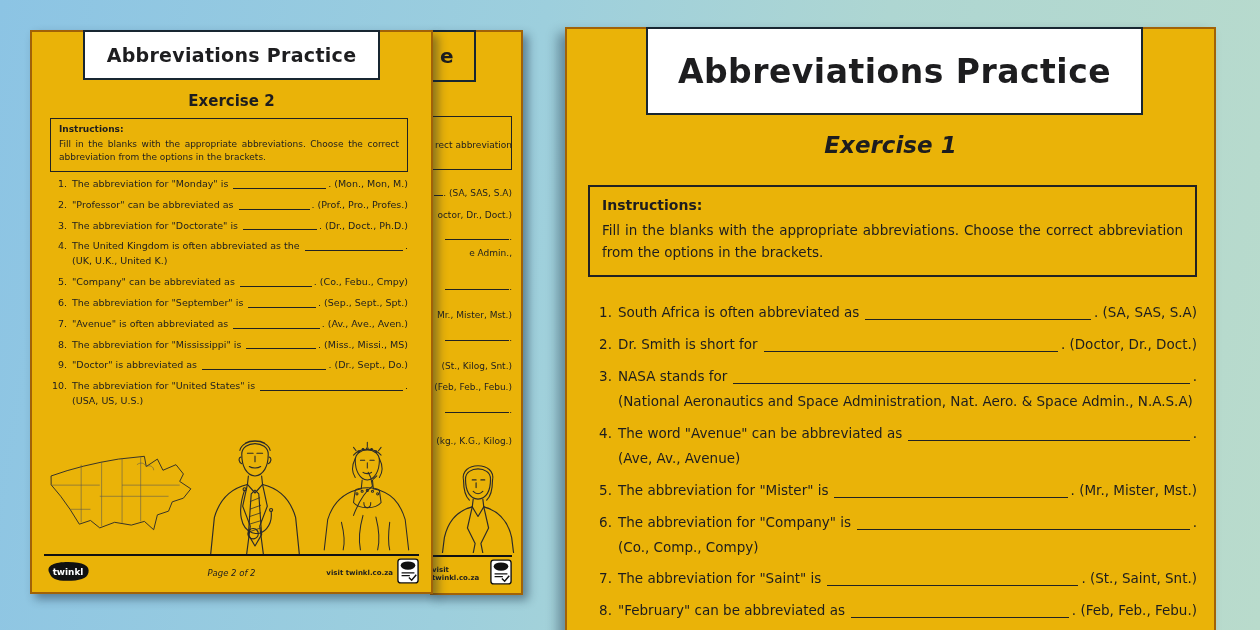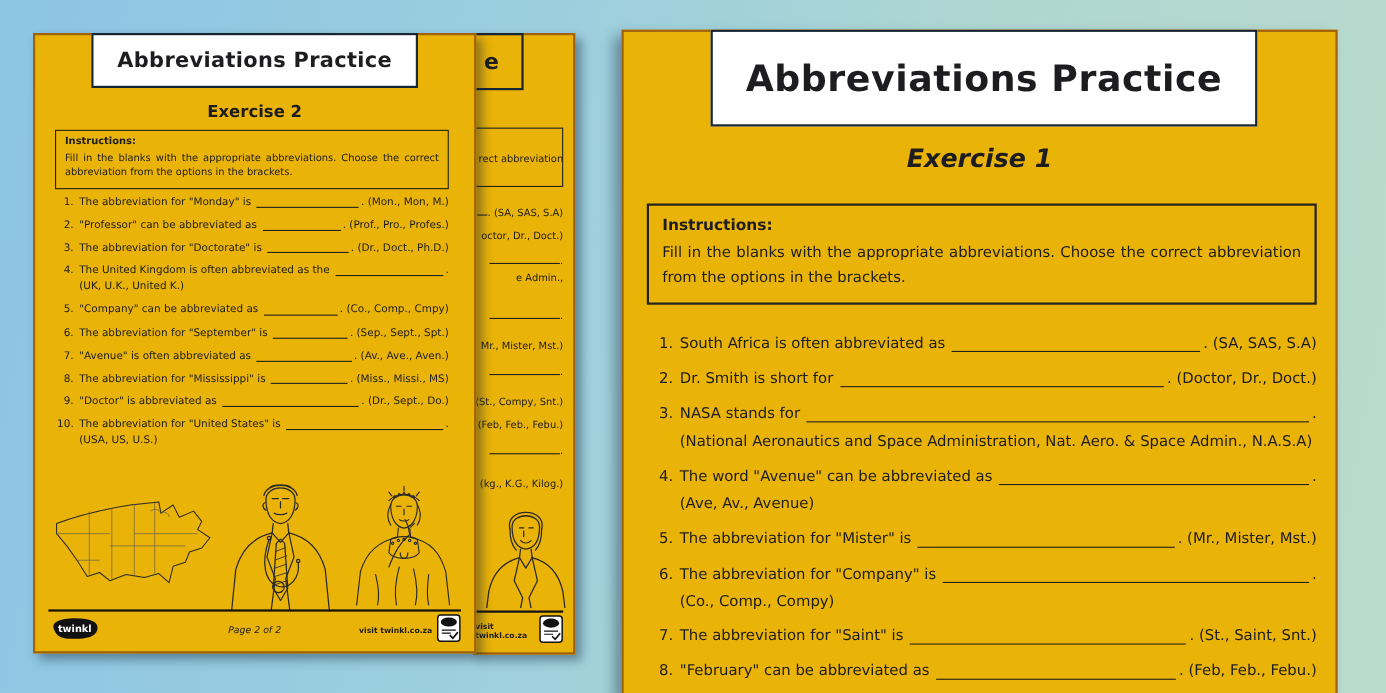--- a/index.html
+++ b/index.html
@@ -88,21 +88,21 @@
   </div>
   <div class="u-instbox"></div>
   <div class="frag f1">rect abbreviation</div>
   <div class="frag f2"><span class="mini-stub"></span><span>. (SA, SAS, S.A)</span></div>
   <div class="frag f3">octor, Dr., Doct.)</div>
   <div class="frag f4"><span class="mini-line"></span><span>.</span></div>
   <div class="frag f5">e Admin.,</div>
   <div class="frag f6"><span class="mini-line"></span><span>.</span></div>
   <div class="frag f7">Mr., Mister, Mst.)</div>
   <div class="frag f8"><span class="mini-line"></span><span>.</span></div>
-  <div class="frag f9">(St., Compy, Snt.)</div>
+  <div class="frag f9">(St., Kilog, Snt.)</div>
   <div class="frag f10">(Feb, Feb., Febu.)</div>
   <div class="frag f11"><span class="mini-line"></span><span>.</span></div>
   <div class="frag f12">(kg., K.G., Kilog.)</div>
 
   <div class="u-art">
     <svg width="93" height="100" viewBox="0 0 93 104">
       <g class="ink">
         <path d="M33,27 C33,13 59,13 59,27 C59,39 55,47 46,48 C37,47 33,39 33,27 Z"></path>
         <path d="M31,29 C26,8 66,8 61,29"></path>
         <path d="M31,29 C31,40 33,45 37,49"></path>
@@ -165,21 +165,21 @@
         <span class="num">4.</span>
         <span>The United Kingdom is often abbreviated as the</span>
         <span class="blank"></span>
         <span class="post">.</span>
       </div>
     <div class="wrap">(UK, U.K., United K.)</div>
     <div class="row">
         <span class="num">5.</span>
         <span>"Company" can be abbreviated as</span>
         <span class="blank"></span>
-        <span class="post">. (Co., Comp., Cmpy)</span>
+        <span class="post">. (Co., Febu., Cmpy)</span>
       </div>
     <div class="row">
         <span class="num">6.</span>
         <span>The abbreviation for "September" is</span>
         <span class="blank"></span>
         <span class="post">. (Sep., Sept., Spt.)</span>
       </div>
     <div class="row">
         <span class="num">7.</span>
         <span>"Avenue" is often abbreviated as</span>

